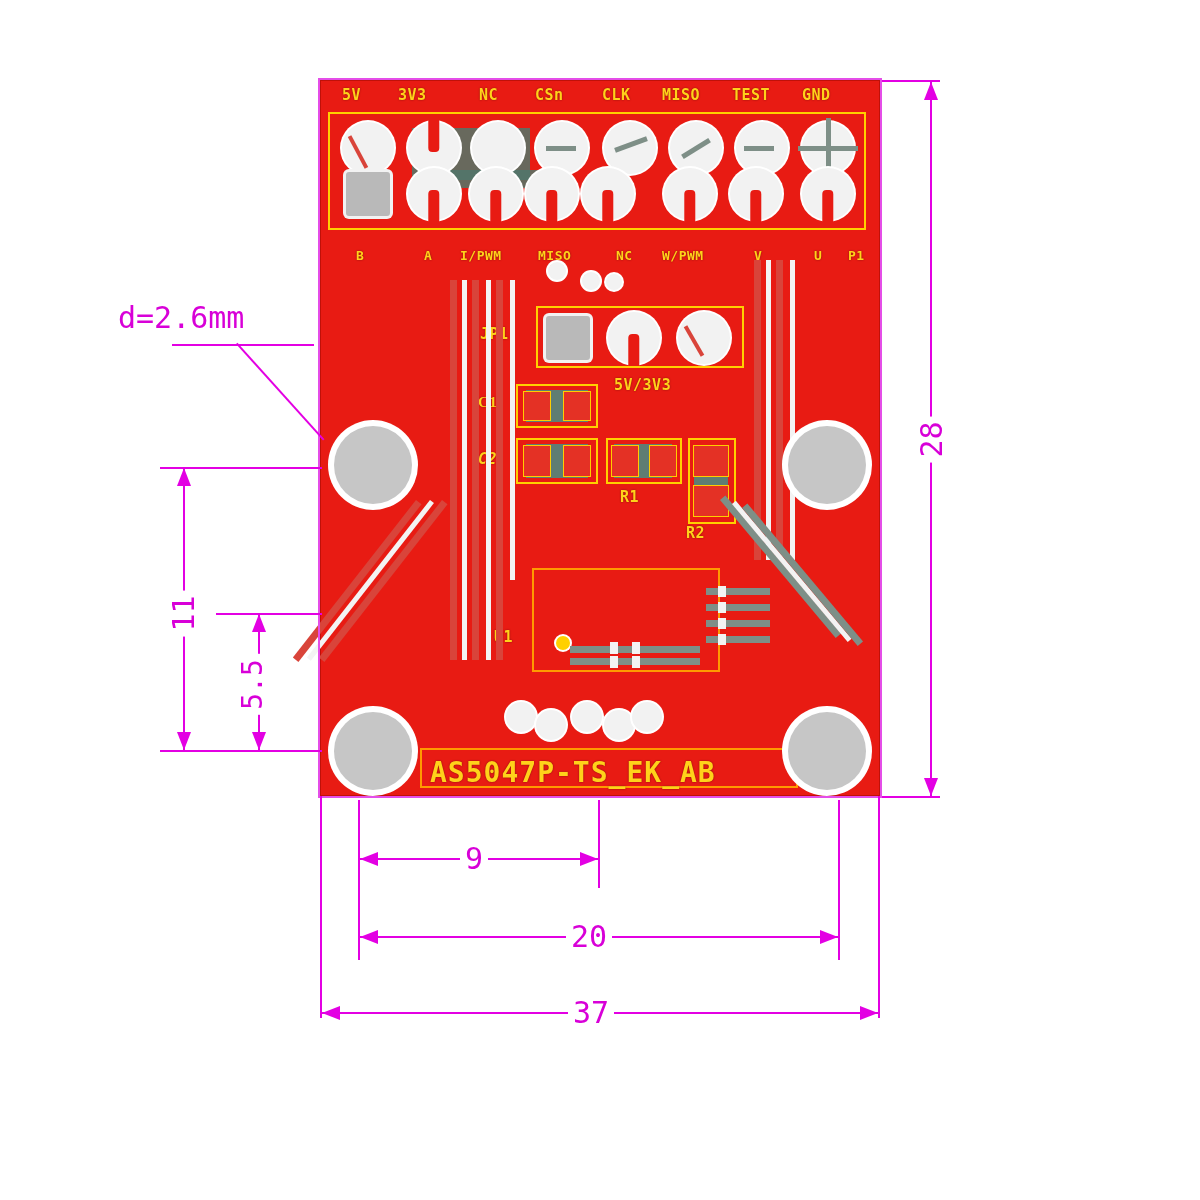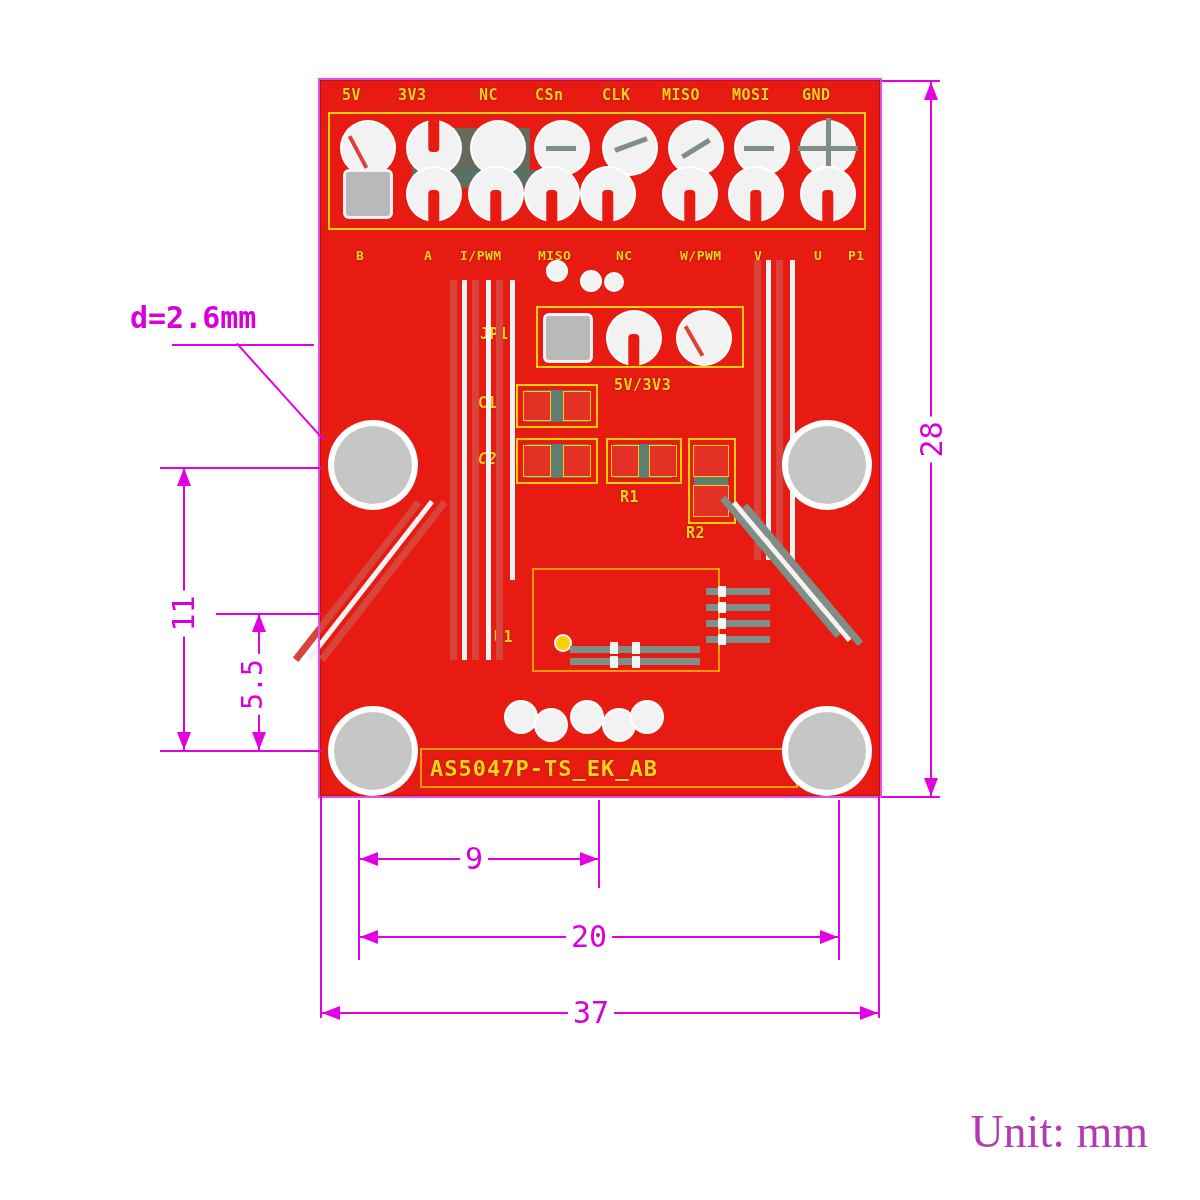--- a/index.html
+++ b/index.html
@@ -84,21 +84,21 @@
 
     <div class="gnd-pour" style="left:92px;top:48px;width:118px;height:52px;"></div>
     <div class="gnd-pour" style="left:110px;top:90px;width:130px;height:18px;transform:skewX(-20deg);"></div>
 
     <div class="slab" style="left:22px;top:6px;">5V</div>
     <div class="slab" style="left:78px;top:6px;">3V3</div>
     <div class="slab" style="left:159px;top:6px;">NC</div>
     <div class="slab" style="left:215px;top:6px;">CSn</div>
     <div class="slab" style="left:282px;top:6px;">CLK</div>
     <div class="slab" style="left:342px;top:6px;">MISO</div>
-    <div class="slab" style="left:412px;top:6px;">MOSI</div>
+    <div class="slab" style="left:412px;top:6px;">TEST</div>
     <div class="slab" style="left:482px;top:6px;">GND</div>
 
     <div class="silk" style="left:8px;top:32px;width:538px;height:118px;"></div>
 
     <div class="pad" style="left:22px;top:42px;width:52px;height:52px;">
         <div class="trace red" style="left:14px;top:12px;width:4px;height:36px;transform:rotate(-28deg);"></div>
       </div>
     <div class="pad" style="left:88px;top:42px;width:52px;height:52px;">
         <div class="slot-up"></div>
       </div>
@@ -141,21 +141,21 @@
       </div>
     <div class="pad" style="left:482px;top:88px;width:52px;height:52px;">
         <div class="slot"></div>
       </div>
 
     <div class="slab small" style="left:36px;top:168px;">B</div>
     <div class="slab small" style="left:104px;top:168px;">A</div>
     <div class="slab small" style="left:140px;top:168px;">I/PWM</div>
     <div class="slab small" style="left:218px;top:168px;">MISO</div>
     <div class="slab small" style="left:296px;top:168px;">NC</div>
-    <div class="slab small" style="left:360px;top:168px;text-align:right;">W/PWM</div>
+    <div class="slab small" style="left:342px;top:168px;text-align:right;">W/PWM</div>
     <div class="slab small" style="left:434px;top:168px;">V</div>
     <div class="slab small" style="left:494px;top:168px;">U</div>
     <div class="slab small" style="left:528px;top:168px;">P1</div>
 
     <div class="pad" style="left:228px;top:182px;width:18px;height:18px;"></div>
     <div class="pad" style="left:262px;top:192px;width:18px;height:18px;"></div>
     <div class="pad" style="left:286px;top:194px;width:16px;height:16px;"></div>
 
     <div class="silk" style="left:216px;top:226px;width:208px;height:62px;"></div>
     <div class="pad sq" style="left:226px;top:236px;width:44px;height:44px;"></div>
@@ -165,21 +165,21 @@
     <div class="pad" style="left:358px;top:232px;width:52px;height:52px;">
         <div class="trace red" style="left:14px;top:12px;width:4px;height:34px;transform:rotate(-30deg);"></div>
       </div>
     <div class="slab" style="left:160px;top:245px;">JP1</div>
     <div class="slab" style="left:294px;top:296px;">5V/3V3</div>
 
     <div class="silk" style="left:196px;top:304px;width:82px;height:44px;"></div>
     <div class="smd-grey" style="left:206px;top:310px;width:62px;height:32px;"></div>
     <div class="smd" style="left:204px;top:312px;width:26px;height:28px;"></div>
     <div class="smd" style="left:244px;top:312px;width:26px;height:28px;"></div>
-    <div class="slab" style="left:158px;top:314px;">C1</div>
+    <div class="slab" style="left:158px;top:314px;font-family:Liberation Serif, serif;">C1</div>
 
     <div class="silk" style="left:196px;top:358px;width:82px;height:46px;"></div>
     <div class="smd-grey" style="left:206px;top:364px;width:62px;height:34px;"></div>
     <div class="smd" style="left:204px;top:366px;width:26px;height:30px;"></div>
     <div class="smd" style="left:244px;top:366px;width:26px;height:30px;"></div>
     <div class="slab" style="left:158px;top:370px;font-style:italic;">C2</div>
 
     <div class="silk" style="left:286px;top:358px;width:76px;height:46px;"></div>
     <div class="smd-grey" style="left:294px;top:364px;width:58px;height:34px;"></div>
     <div class="smd" style="left:292px;top:366px;width:26px;height:30px;"></div>
@@ -232,31 +232,31 @@
     <div class="trace" style="left:412px;top:424px;width:5px;height:180px;background:#f3f3f3;transform:rotate(-40deg);transform-origin:top left;"></div>
     <div class="trace" style="left:422px;top:428px;width:7px;height:180px;background:#7e8f87;transform:rotate(-40deg);transform-origin:top left;"></div>
 
     <div class="pad" style="left:186px;top:622px;width:30px;height:30px;"></div>
     <div class="pad" style="left:216px;top:630px;width:30px;height:30px;"></div>
     <div class="pad" style="left:252px;top:622px;width:30px;height:30px;"></div>
     <div class="pad" style="left:284px;top:630px;width:30px;height:30px;"></div>
     <div class="pad" style="left:312px;top:622px;width:30px;height:30px;"></div>
 
     <div class="silk-orange" style="left:100px;top:668px;width:378px;height:40px;"></div>
-    <div class="slab" style="left:110px;top:676px;font-size:22px;letter-spacing:1px;">AS5047P-TS_EK_AB</div>
+    <div class="slab" style="left:110px;top:676px;font-size:28px;letter-spacing:1px;">AS5047P-TS_EK_AB</div>
 
     <div class="mhole" style="left:14px;top:346px;"></div>
     <div class="mhole" style="left:468px;top:346px;"></div>
     <div class="mhole" style="left:14px;top:632px;"></div>
     <div class="mhole" style="left:468px;top:632px;"></div>
   </div>
 
   <div class="pcb-outline"></div>
 
-  <div class="leadtext" style="left:130px;top:300px;font-weight:bold;">d=2.6mm</div>
+  <div class="leadtext" style="left:118px;top:300px;">d=2.6mm</div>
   <div class="dim h" style="left:172px;top:344px;width:142px;"></div>
   <div class="dim" style="left:236px;top:344px;width:2px;height:130px;
        transform:rotate(-42deg);transform-origin:top left;"></div>
 
   <div class="dim h" style="left:160px;top:467px;width:162px;"></div>
   <div class="dim h" style="left:160px;top:750px;width:162px;"></div>
   <div class="dim v" style="left:183px;top:467px;height:283px;"></div>
   <div class="arrow arr-u" style="left:177px;top:468px;"></div>
   <div class="arrow arr-d" style="left:177px;top:732px;"></div>
   <div class="dimtext rot" style="left:160px;top:596px;transform:rotate(-90deg);">11</div>
@@ -288,15 +288,14 @@
   <div class="arrow arr-r" style="left:820px;top:930px;"></div>
   <div class="dimtext" style="left:566px;top:919px;">20</div>
 
   <div class="dim v" style="left:320px;top:796px;height:222px;"></div>
   <div class="dim v" style="left:878px;top:796px;height:222px;"></div>
   <div class="dim h" style="left:322px;top:1012px;width:556px;"></div>
   <div class="arrow arr-l" style="left:322px;top:1006px;"></div>
   <div class="arrow arr-r" style="left:860px;top:1006px;"></div>
   <div class="dimtext" style="left:568px;top:995px;">37</div>
 
-  <div class="unit">Unit: mm</div>
 
 </div>
 
 </body></html>

